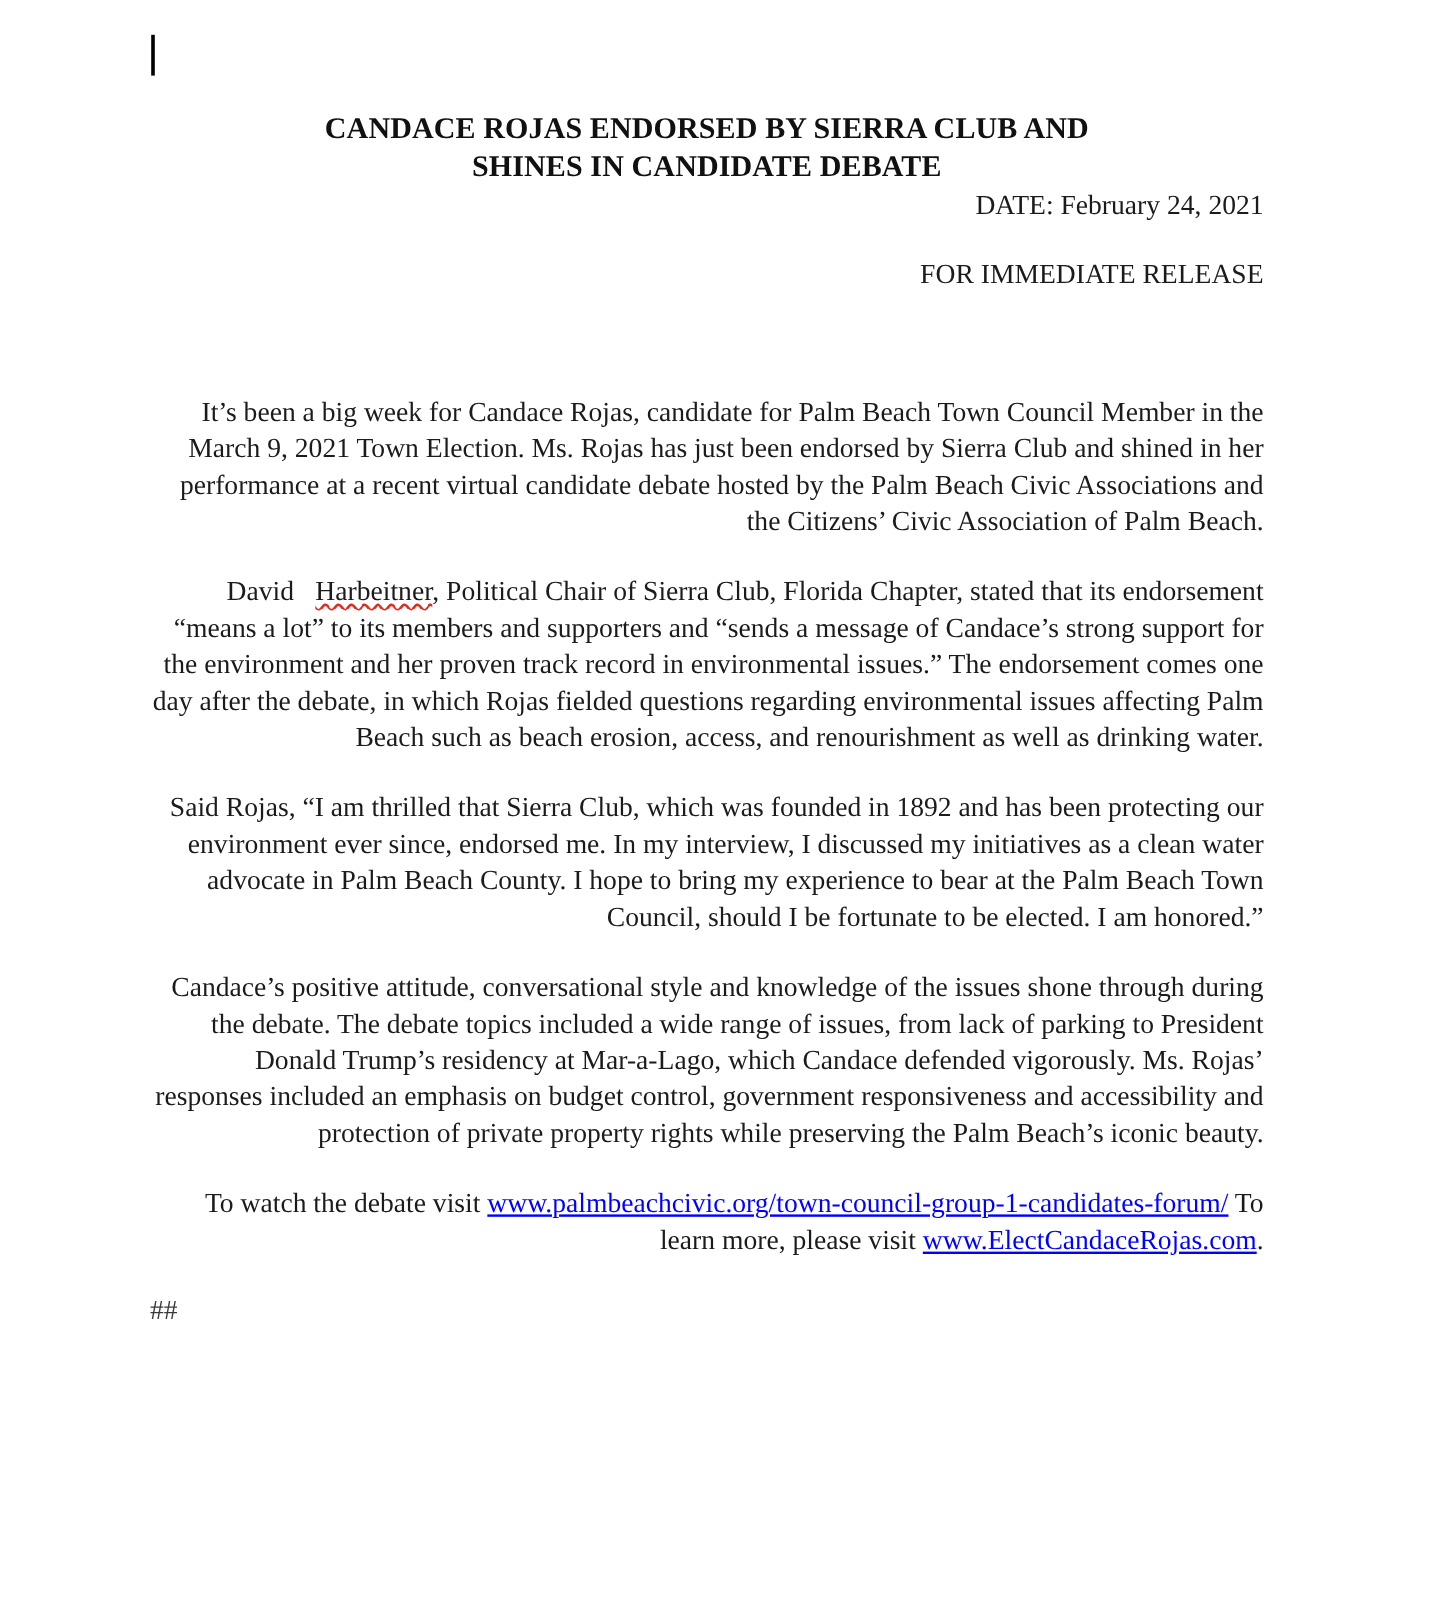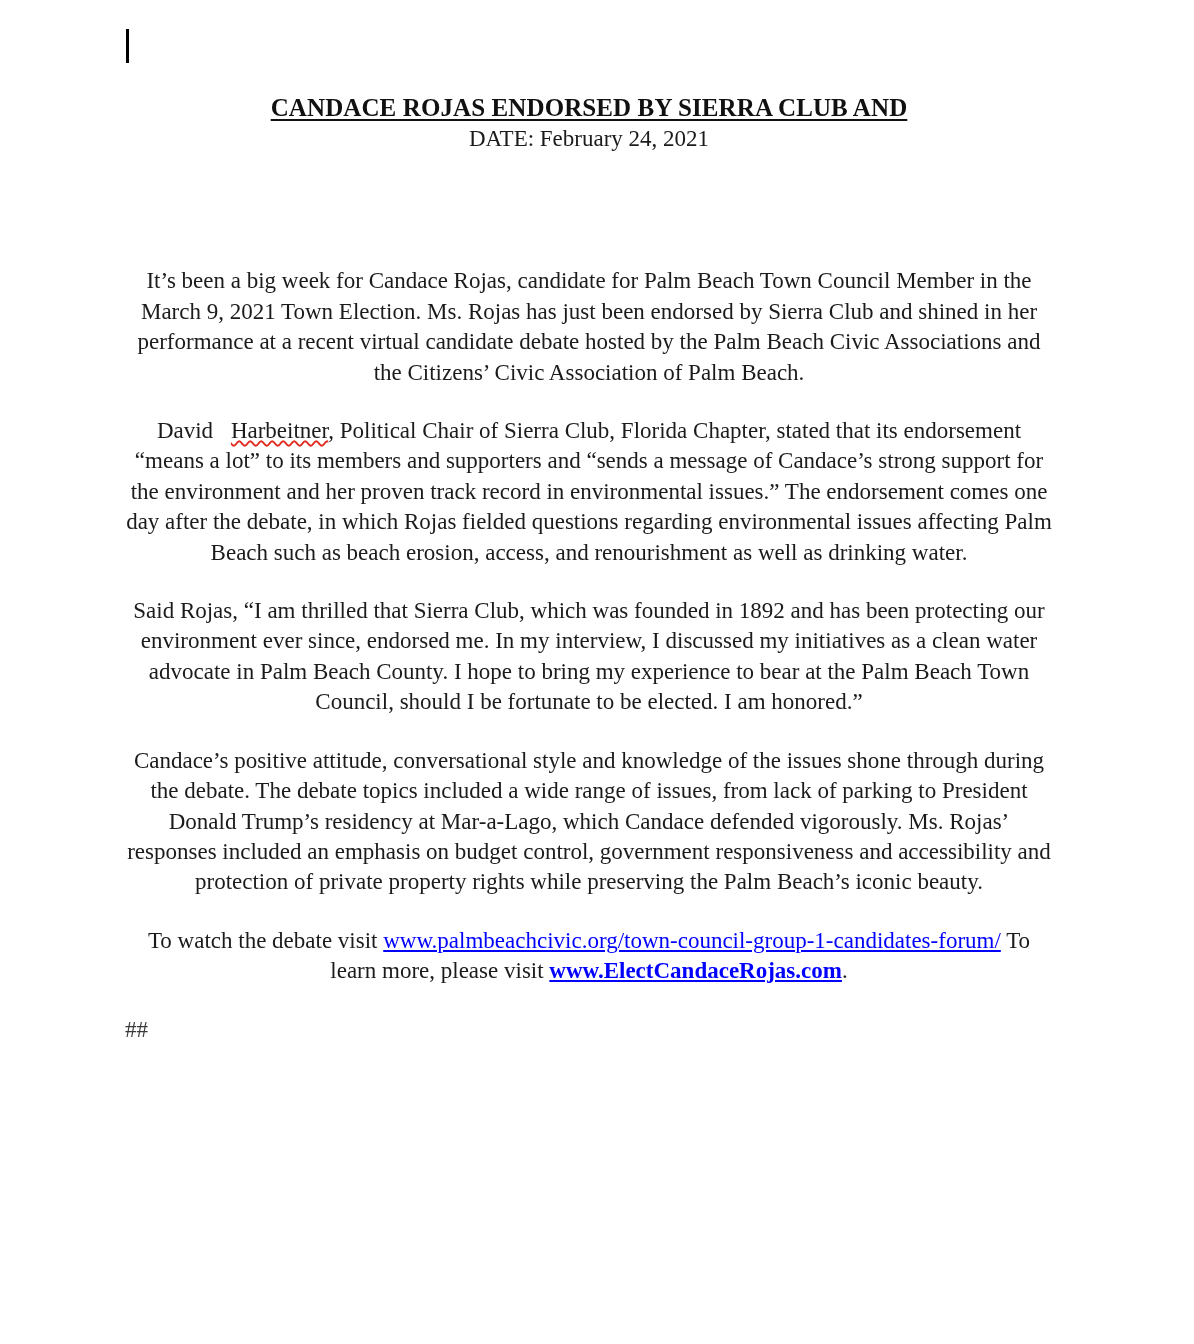--- a/index.html
+++ b/index.html
@@ -47,45 +47,44 @@
     padding-top: 92px;
     text-align: center;
     font-weight: bold;
     font-size: 25px;
     line-height: 32px;
     color: #111111;
     letter-spacing: 0.1px;
   }
   .doc-title .tline {
     display: inline-block;
-    text-decoration: underline;
     text-underline-offset: 3px;
     text-decoration-thickness: 2px;
   }
 
   p.block {
     margin: 0;
     font-size: 23px;
     line-height: 30.4px;
     color: #1b1b1b;
-    text-align: center;
+    text-align: right;
   }
 
   .sp-small { height: 28px; }
   .sp-para  { height: 28px; }
 
   .lead-date   { margin-top: 44px; }
 
   a.link {
     color: #0000ff;
     text-decoration: underline;
     text-underline-offset: 2px;
     text-decoration-thickness: 1.5px;
   }
-  a.link.bold { font-weight: bold; }
+  a.link.bold { font-weight: normal; }
 
   .misspelled {
     text-decoration: underline;
     text-decoration-style: wavy;
     text-decoration-color: #e02b20;
     text-decoration-thickness: 1.6px;
     text-underline-offset: 2px;
     margin-left: 12px;
   }
 
@@ -100,26 +99,28 @@
 <body>
 
 <div class="page">
 
   <div class="caret"></div>
 
   <div class="content">
 
     <h1 class="doc-title">
       <span class="tline">CANDACE ROJAS ENDORSED BY SIERRA CLUB AND</span><br>
+      <span class="tline">SHINES IN CANDIDATE DEBATE</span>
     </h1>
 
     <p class="block lead-date">DATE:  February 24, 2021</p>
 
     <div class="sp-small"></div>
 
+    <p class="block">FOR IMMEDIATE RELEASE</p>
 
     <div class="sp-small"></div>
 
 
     <div class="sp-small"></div>
 
 
     <div class="sp-para"></div>
 
     <p class="block">It’s been a big week for Candace Rojas, candidate for Palm Beach Town Council Member in the March 9, 2021 Town Election.  Ms. Rojas has just been endorsed by Sierra Club and shined in her performance at a recent virtual candidate debate hosted by the Palm Beach Civic Associations and the Citizens’ Civic Association of Palm Beach.</p>

